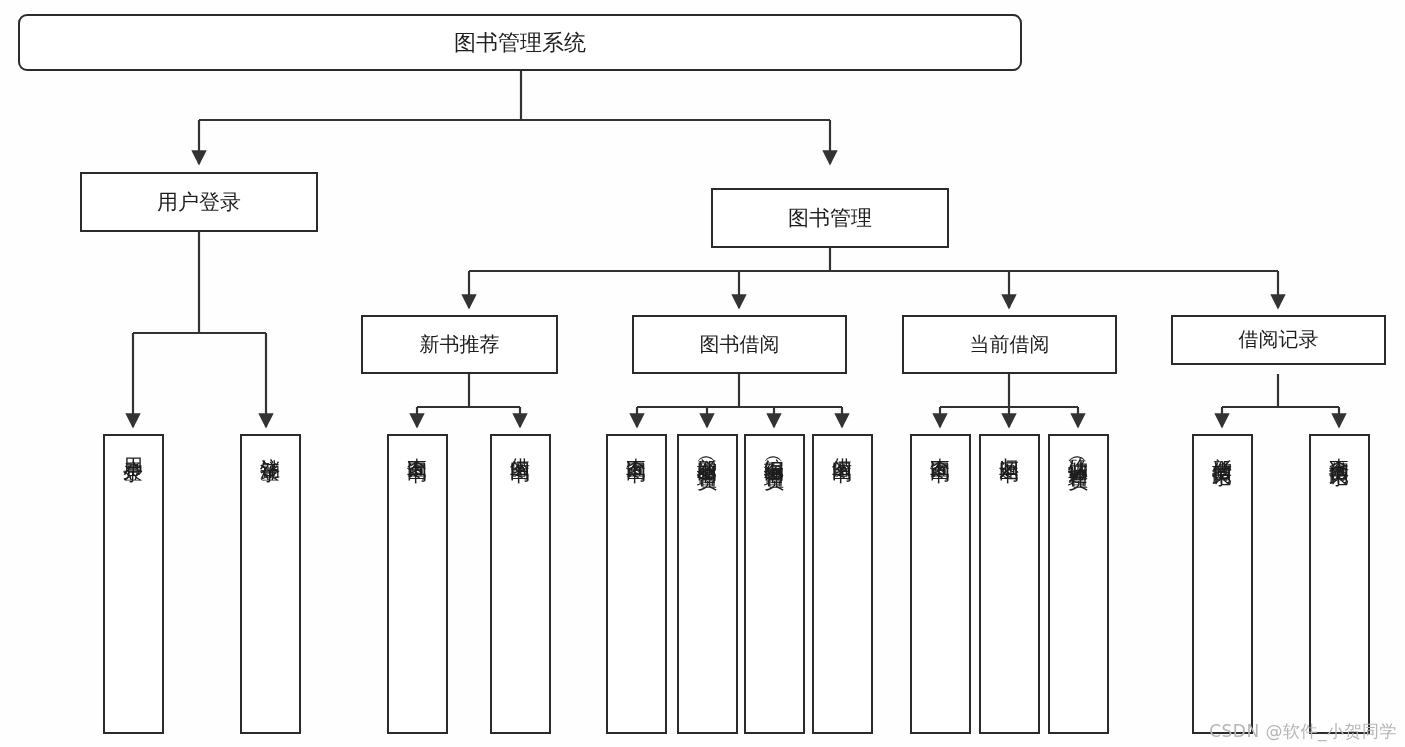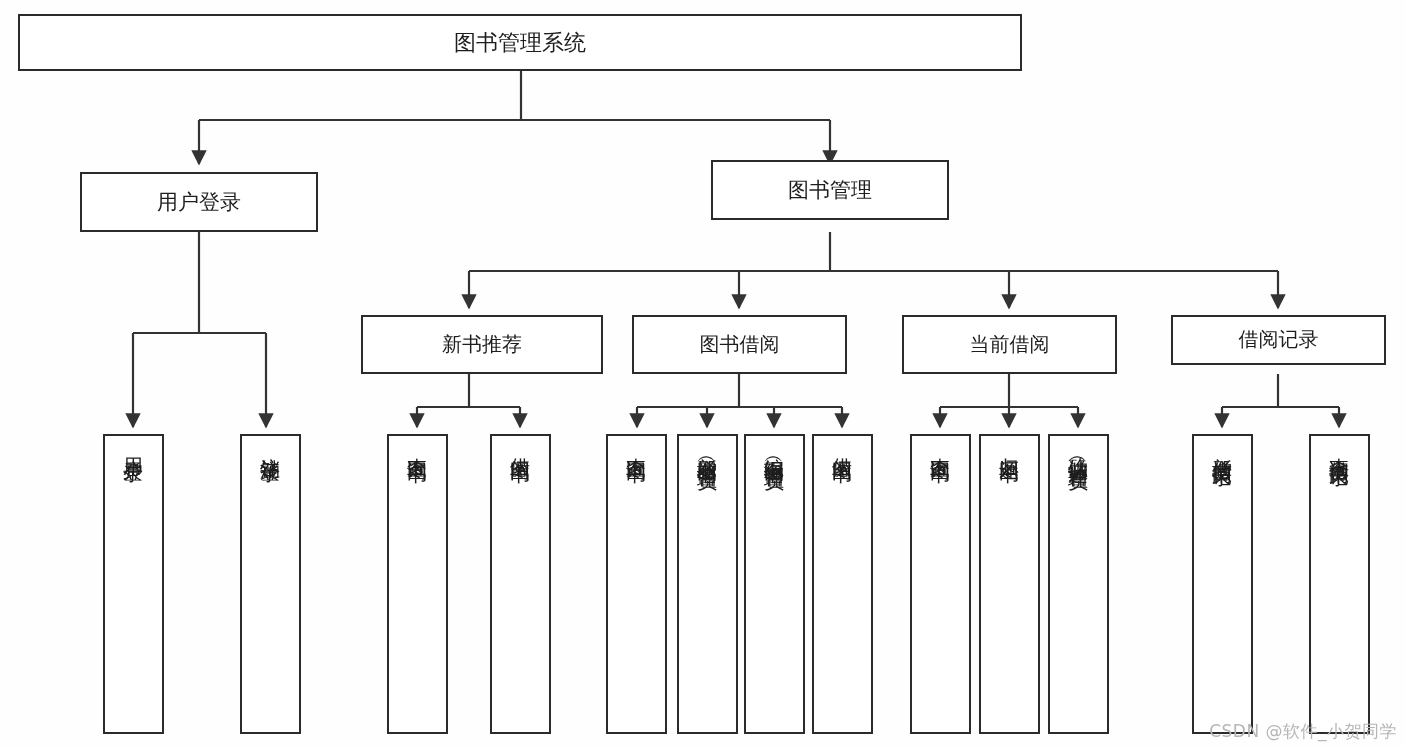--- a/index.html
+++ b/index.html
@@ -35,20 +35,21 @@
     border: 2px solid #2b2b2b;
     display: flex;
     align-items: center;
     justify-content: center;
     color: #1d1d1d;
     line-height: 1.18;
     text-align: center;
   }
   .node-root {
     font-size: 22px;
+    border-radius: 9px;
   }
   .node-l1 {
     font-size: 21px;
   }
   .node-l2 {
     font-size: 20px;
   }
   
   .node-leaf {
     font-size: 20px;
@@ -136,25 +137,25 @@
   </svg>
 
   <div class="node node-root" style="left:18px; top:14px; width:1004px; height:57px;">
     <span>图书管理系统</span>
   </div>
 
   <div class="node node-l1" style="left:80px; top:172px; width:238px; height:60px;">
     <span>用户登录</span>
   </div>
 
-  <div class="node node-l1" style="left:711px; top:160px; width:238px; height:60px;">
+  <div class="node node-l1" style="left:711px; top:188px; width:238px; height:60px;">
     <span>图书管理</span>
   </div>
 
-  <div class="node node-l2" style="left:361px; top:315px; width:242px; height:59px;">
+  <div class="node node-l2" style="left:361px; top:315px; width:197px; height:59px;">
     <span>新书推荐</span>
   </div>
 
   <div class="node node-l2" style="left:632px; top:315px; width:215px; height:59px;">
     <span>图书借阅</span>
   </div>
 
   <div class="node node-l2" style="left:902px; top:315px; width:215px; height:59px;">
     <span>当前借阅</span>
   </div>

